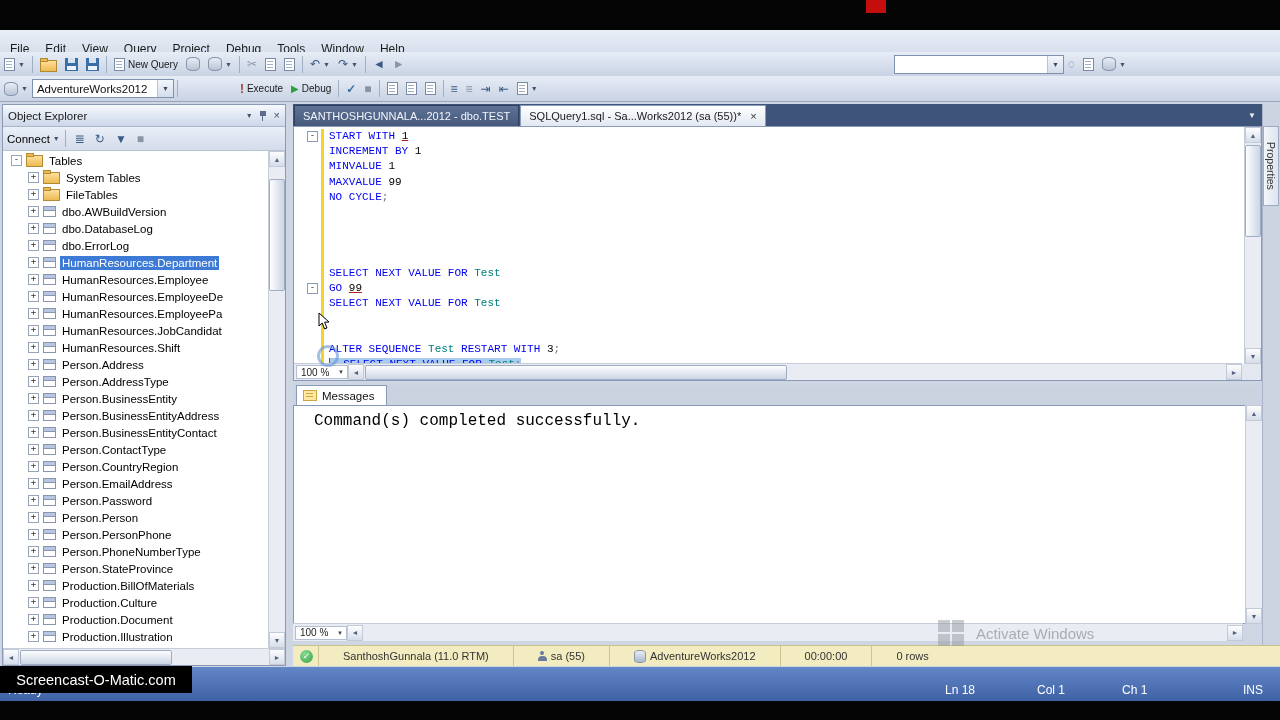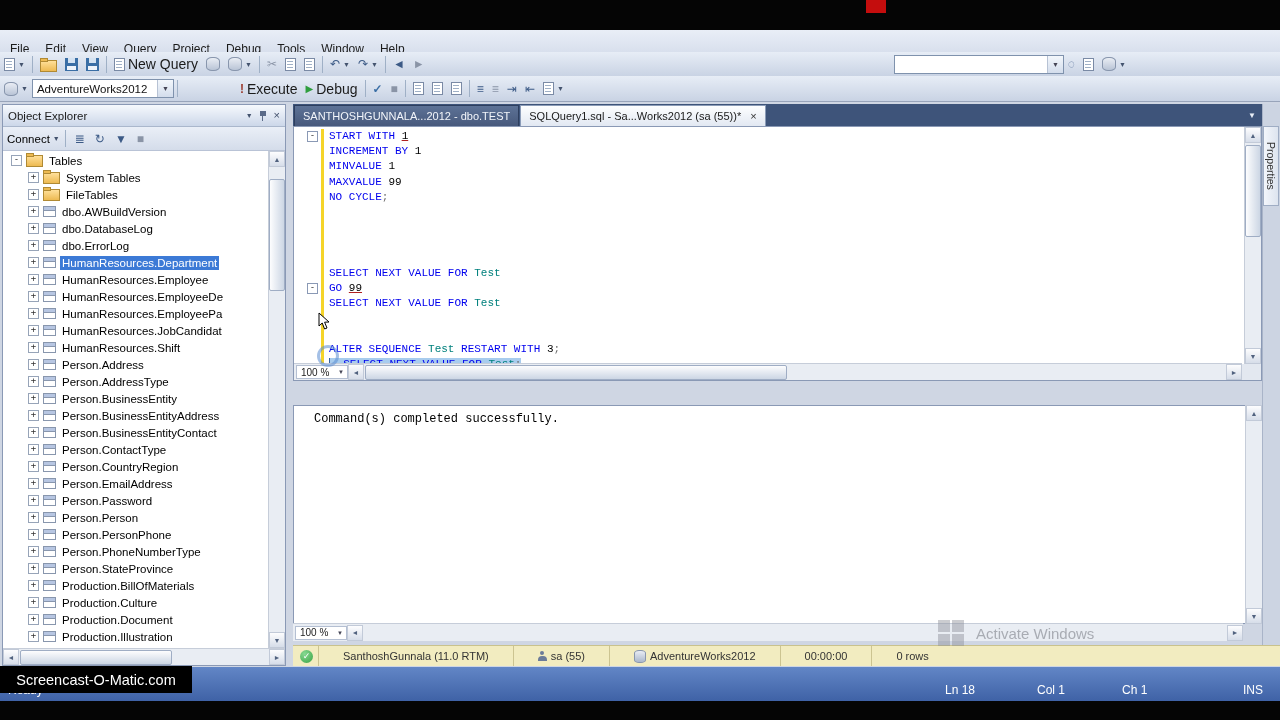--- a/index.html
+++ b/index.html
@@ -14,21 +14,21 @@
   
   .menubar{position:absolute;left:0;top:30px;width:1280px;height:39px;
     background:linear-gradient(#e9eef7,#ccd5e6);display:flex;align-items:center;
     padding-left:2px;box-sizing:border-box;border-bottom:1px solid #b9c3d6;}
   .menu-item{padding:3px 8px;font-size:12px;color:#1b1b1b;}
   .toolbar{position:absolute;left:0;width:1280px;display:flex;align-items:center;
     background:linear-gradient(#e7edf6,#c9d3e4);box-sizing:border-box;}
   #toolbar1{top:52px;height:24px;}
   #toolbar2{top:76px;height:26px;border-bottom:1px solid #98a4ba;}
   .tbtn{height:20px;display:flex;align-items:center;gap:3px;padding:0 3px;margin:0 1px;border-radius:2px;}
-  .tlabel-btn{font-size:14px;color:#1b1b1b;white-space:nowrap;}
+  .tlabel-btn{font-size:10px;color:#1b1b1b;white-space:nowrap;}
   .sep{width:1px;height:17px;background:#9fb0c6;margin:0 3px;flex:none;}
   .spacer{flex:1;}
   .dd{font-size:7px;color:#44536e;line-height:1;}
   .glyph{font-size:12px;color:#3c5a86;line-height:1;}
   .glyph.gray{color:#8a94a6;}
   .bang{color:#9c3b2e;font-weight:bold;font-size:12px;}
   .play{color:#2f9e3e;font-size:10px;}
   .check{color:#3a6ea5;font-weight:bold;font-size:12px;}
   .combo{height:19px;background:#fff;border:1px solid #7f92ad;display:flex;align-items:center;
     font-size:11.5px;padding-left:4px;box-sizing:border-box;color:#111;}
@@ -113,21 +113,21 @@
 
   .pane-split{position:absolute;left:0;top:277px;width:100%;height:4px;background:#cfd6e3;}
 
   .msgs{position:absolute;left:0;top:281px;width:100%;height:256px;}
   .msg-tabrow{height:20px;background:#cbd3e1;display:flex;align-items:flex-end;padding-left:3px;}
   .msg-tab{height:19px;background:#fff;border:1px solid #8a99b5;border-bottom:none;display:flex;align-items:center;
     gap:5px;padding:0 12px 0 6px;font-size:11.5px;color:#111;}
   .msg-note{width:12px;height:9px;background:#ffe9a2;border:1px solid #c9a73e;position:relative;}
   .msg-note::before{content:"";position:absolute;left:2px;top:2px;width:7px;height:1px;background:#c9a73e;box-shadow:0 3px 0 #c9a73e;}
   .msg-body{position:absolute;left:0;top:20px;right:0;bottom:17px;background:#fff;border:1px solid #8a99b5;box-sizing:border-box;}
-  .msg-text{position:absolute;left:20px;top:6px;font-family:"Liberation Mono","DejaVu Sans Mono",monospace;font-size:12px;color:#000;}
+  .msg-text{position:absolute;left:20px;top:6px;font-family:"Liberation Mono","DejaVu Sans Mono",monospace;font-size:16px;color:#000;}
   .msg-vscroll{top:0;bottom:0;}
   .msg-bottom{position:absolute;left:0;bottom:0;right:19px;height:17px;display:flex;align-items:center;background:#e9edf3;border-top:1px solid #c6cdd9;}
 
   
   .result-bar{position:absolute;left:293px;top:645px;width:987px;height:21px;background:var(--result-bar-bg);
     border-top:1px solid #c9c28d;display:flex;align-items:center;font-size:11px;color:#333;box-sizing:border-box;}
   .res-check{width:13px;height:13px;border-radius:50%;background:radial-gradient(circle at 35% 30%,#86d992,var(--success-green));
     color:#fff;font-size:9px;display:flex;align-items:center;justify-content:center;margin:0 5px 0 7px;flex:none;}
   .res-status{flex:1;white-space:nowrap;}
   .res-field{padding:0 24px;border-left:1px solid #ccc491;display:flex;align-items:center;gap:4px;white-space:nowrap;height:100%;}
@@ -550,20 +550,26 @@
           <div style="flex:1"></div>
           <div class="sarrow">►</div>
         </div>
       </div>
       <div class="corner"></div>
     </div>
 
     <div class="pane-split"></div>
 
     <div class="msgs">
+      <div class="msg-tabrow">
+        <div class="msg-tab">
+          <span class="msg-note"></span>
+          <span>Messages</span>
+        </div>
+      </div>
       <div class="msg-body">
         <div class="msg-text">Command(s) completed successfully.</div>
       </div>
       <div class="vscroll msg-vscroll" style="top:20px;bottom:17px;">
         <div class="sarrow">▲</div>
         <div style="flex:1"></div>
         <div class="sarrow">▼</div>
       </div>
       <div class="msg-bottom">
         <div class="zoom">

